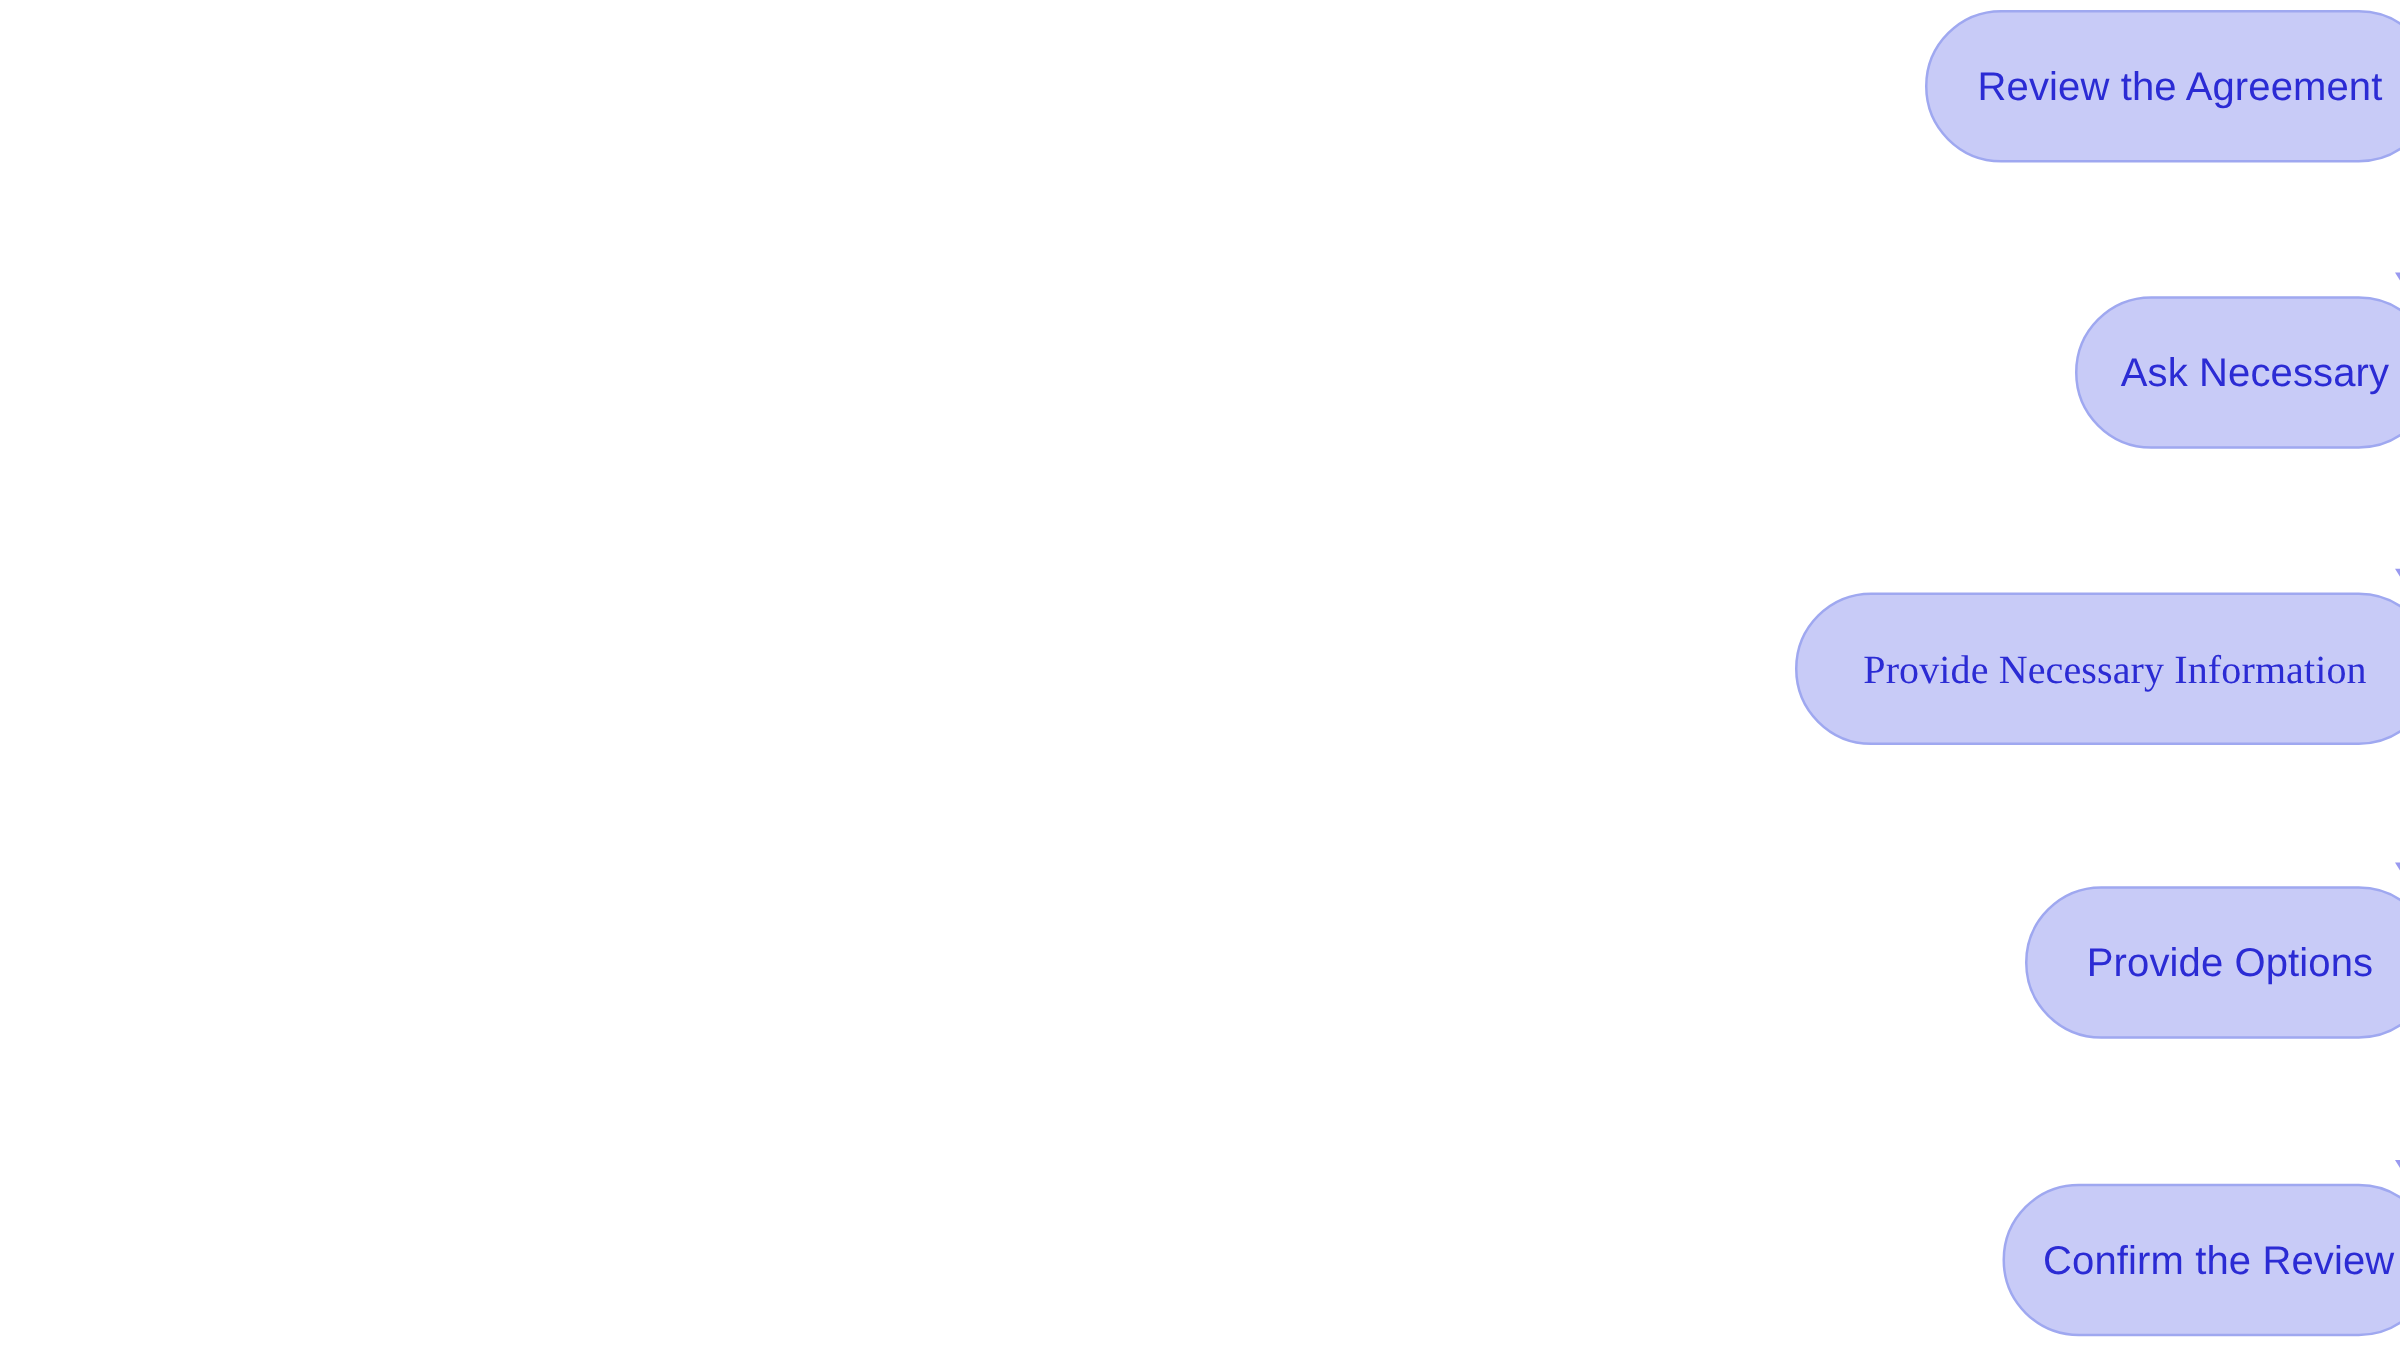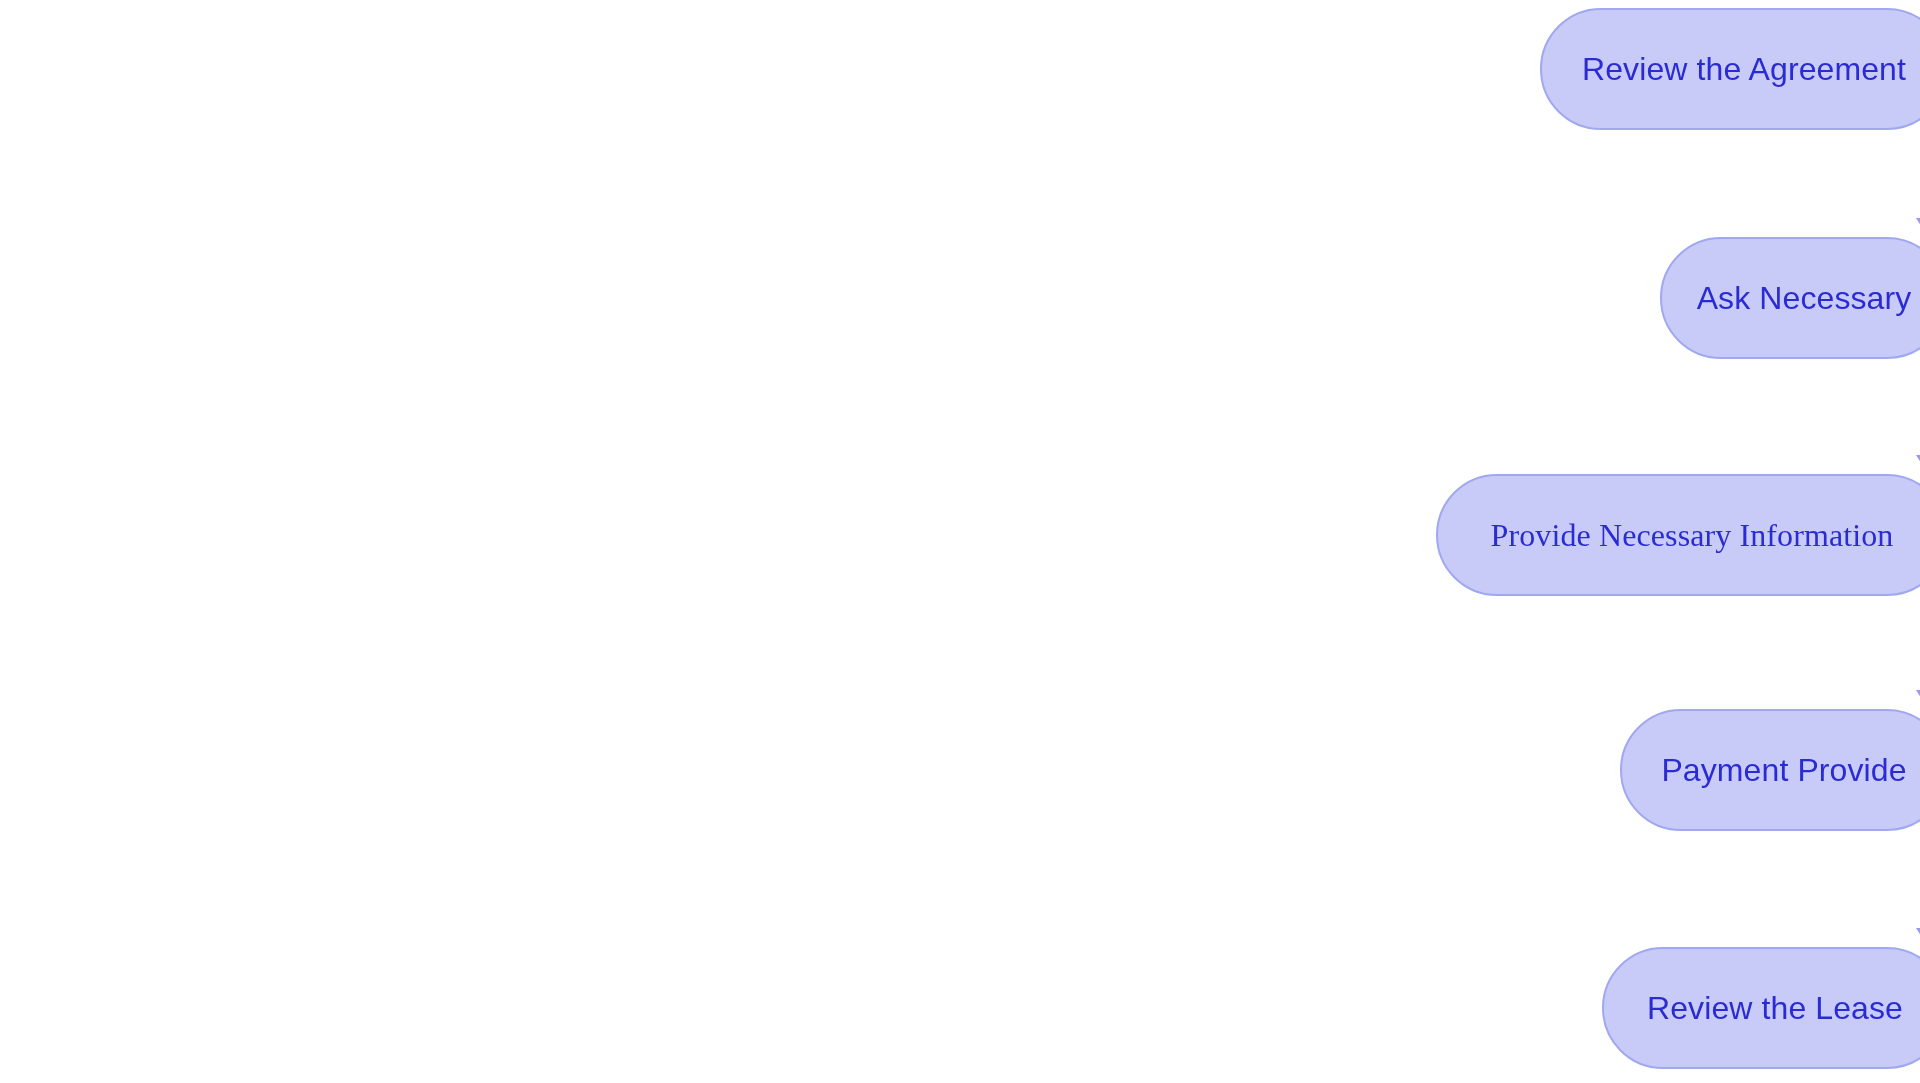--- a/index.html
+++ b/index.html
@@ -114,25 +114,25 @@
   <div class="flow-node node-w-3">
     <span class="flow-node-label">Provide Necessary Information</span>
   </div>
 
   <div class="flow-connector conn-h-3">
     <div class="connector-line"></div>
     <div class="connector-head"></div>
   </div>
 
   <div class="flow-node node-w-4">
-    <span class="flow-node-label">Payment Provide</span>
+    <span class="flow-node-label">Provide Options</span>
   </div>
 
   <div class="flow-connector conn-h-4">
     <div class="connector-line"></div>
     <div class="connector-head"></div>
   </div>
 
   <div class="flow-node node-w-5">
-    <span class="flow-node-label">Review the Lease</span>
+    <span class="flow-node-label">Confirm the Review</span>
   </div>
 
 </div>
 
 </body></html>

